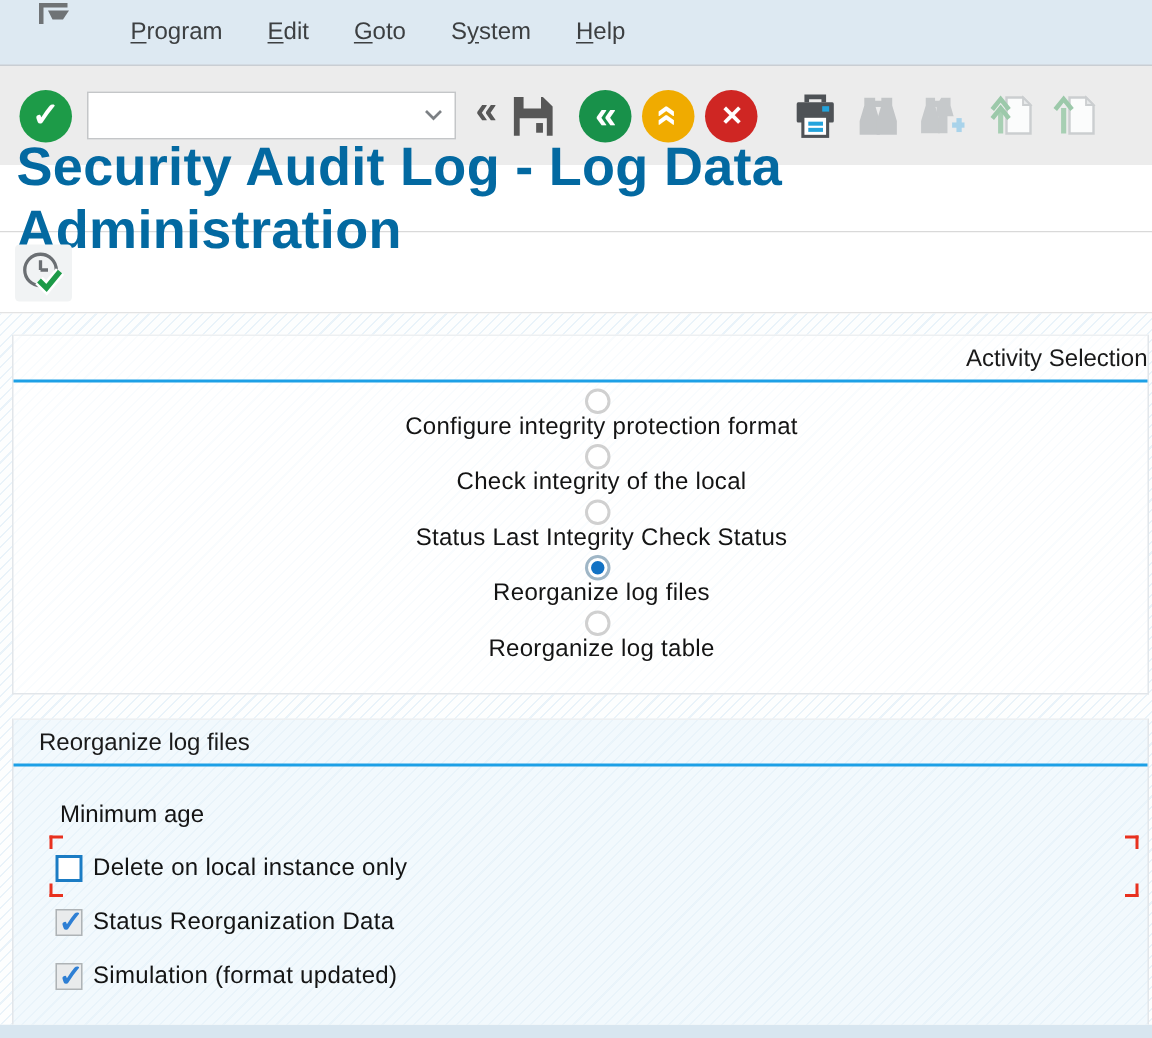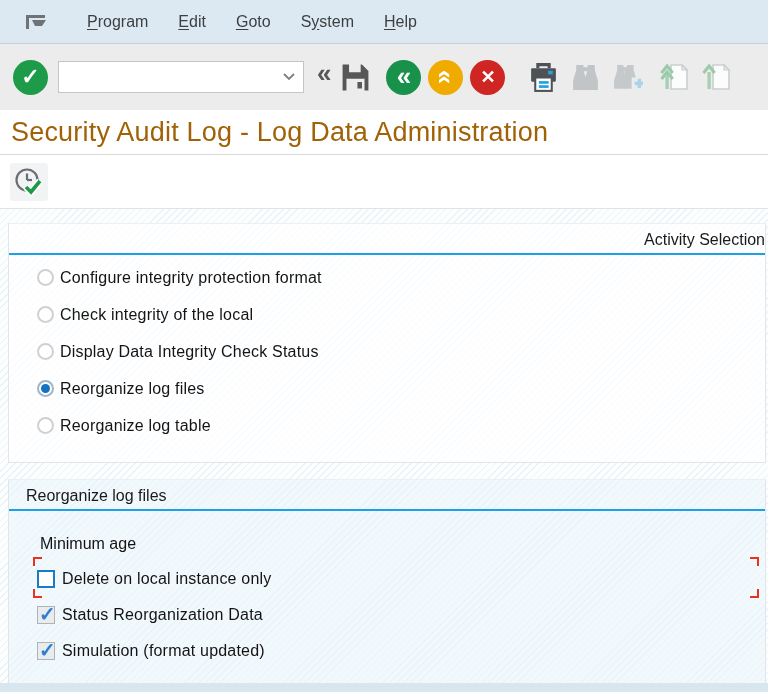--- a/index.html
+++ b/index.html
@@ -1,21 +1,21 @@
 <!DOCTYPE html>
 <html><head>
 <meta charset="utf-8">
 <style>
   * { box-sizing: border-box; margin: 0; padding: 0; }
   html,body { width: 768px; height: 692px; overflow: hidden; }
   body { font-family: "Liberation Sans", sans-serif; background: #fff; color: #141414; }
 
   
   .menubar { height: 44px; background: #dde9f2; border-bottom: 1px solid #c9ced3;
-             display: flex; align-items: center; padding-left: 25px; }
+             display: flex; padding-left: 25px; }
   .sysmenu-icon { width: 24px; height: 18px; margin-right: 8px; }
   .menu-items { display: flex; align-items: center; }
   .menu-item { font-size: 16px; color: #3c3f41; margin-left: 30px; cursor: default; }
   .menu-item .ak { text-decoration: underline; text-underline-offset: 2px; }
 
   
   .toolbar { height: 66px; background: #ececec; display: flex; align-items: center; }
   .circle-btn { width: 35px; height: 35px; border-radius: 50%; display: flex;
                 align-items: center; justify-content: center; flex: 0 0 auto; }
   .circle-btn span { color: #fff; font-weight: bold; line-height: 1; }
@@ -37,42 +37,42 @@
   .icon-save { margin-left: 9px; }
   .icon-print { margin-left: 22px; }
   .icon-find { margin-left: 10px; }
   .icon-find-next { margin-left: 11px; }
   .icon-page-first { margin-left: 16px; }
   .icon-page-up { margin-left: 10px; }
 
   
   .titlebar { height: 45px; background: #fff; border-bottom: 1px solid #d9d9d9;
               display: flex; align-items: center; padding-left: 11px; }
-  .page-title { font-size: 27px; color: #a16207; font-weight: 400; letter-spacing: 0.2px; }
+  .page-title { font-size: 36px; color: #0369a1; font-weight: 700; letter-spacing: 0.2px; }
 
   
   .app-toolbar { height: 54px; background: #fff; border-bottom: 1px solid #e3e3e3;
                  display: flex; align-items: center; padding-left: 10px; }
   .exec-btn { width: 38px; height: 38px; border-radius: 3px; background: #f1f3f4;
               display: flex; align-items: center; justify-content: center; }
 
   
   .main { position: relative; height: 474px; background-color: #fdfefe;
           background-image: repeating-linear-gradient(135deg,
             rgba(214,232,245,0.5) 0px, rgba(214,232,245,0.5) 1px,
             transparent 1px, transparent 5px);
           padding-top: 14px; overflow: hidden; }
   .groupbox { margin: 0 2px 0 8px; border: 1px solid #e2e6ea; border-top-color: #edf0f2; }
   .group-activity { background: rgba(255,255,255,0.72); text-align: right; }
   .group-reorg { background: rgba(234,244,251,0.55); margin-top: 16px; }
   .group-header { padding: 7px 0 4px 17px; font-size: 16px; color: #1a1a1a;
                   border-bottom: 2px solid #1da0e6; }
   .group-body { padding: 4px 0 18px 0; }
 
-  .opt-row { height: 37px; display: flex; align-items: center; padding-left: 28px; }
+  .opt-row { height: 37px; display: flex; align-items: center; padding-left: 28px; flex-direction: column; }
   .radio { width: 17px; height: 17px; border-radius: 50%; border: 2px solid #d0d0d0;
            background: #fff; margin-right: 6px; flex: 0 0 auto; position: relative; }
   .radio.sel { border-color: #9fb6c6; }
   .radio.sel::after { content: ""; position: absolute; left: 2px; top: 2px; width: 9px;
                       height: 9px; border-radius: 50%; background: #1272c4; }
   .opt-label, .cb-label { font-size: 16px; color: #141414; letter-spacing: 0.2px; }
 
   .field-row { display: flex; align-items: flex-end; padding-left: 31px; margin-top: 8px; height: 30px; }
   .field-label { width: 165px; font-size: 16px; color: #141414; }
   .field-input { width: 220px; height: 28px; background: #fff; border: 1px solid #c8cdd2;
@@ -210,21 +210,21 @@
         <div class="opt-row">
           <span class="radio"></span>
           <span class="opt-label">Configure integrity protection format</span>
         </div>
         <div class="opt-row">
           <span class="radio"></span>
           <span class="opt-label">Check integrity of the local</span>
         </div>
         <div class="opt-row">
           <span class="radio"></span>
-          <span class="opt-label">Display Data Integrity Check Status</span>
+          <span class="opt-label">Status Last Integrity Check Status</span>
         </div>
         <div class="opt-row">
           <span class="radio sel"></span>
           <span class="opt-label">Reorganize log files</span>
         </div>
         <div class="opt-row">
           <span class="radio"></span>
           <span class="opt-label">Reorganize log table</span>
         </div>
       </div>

